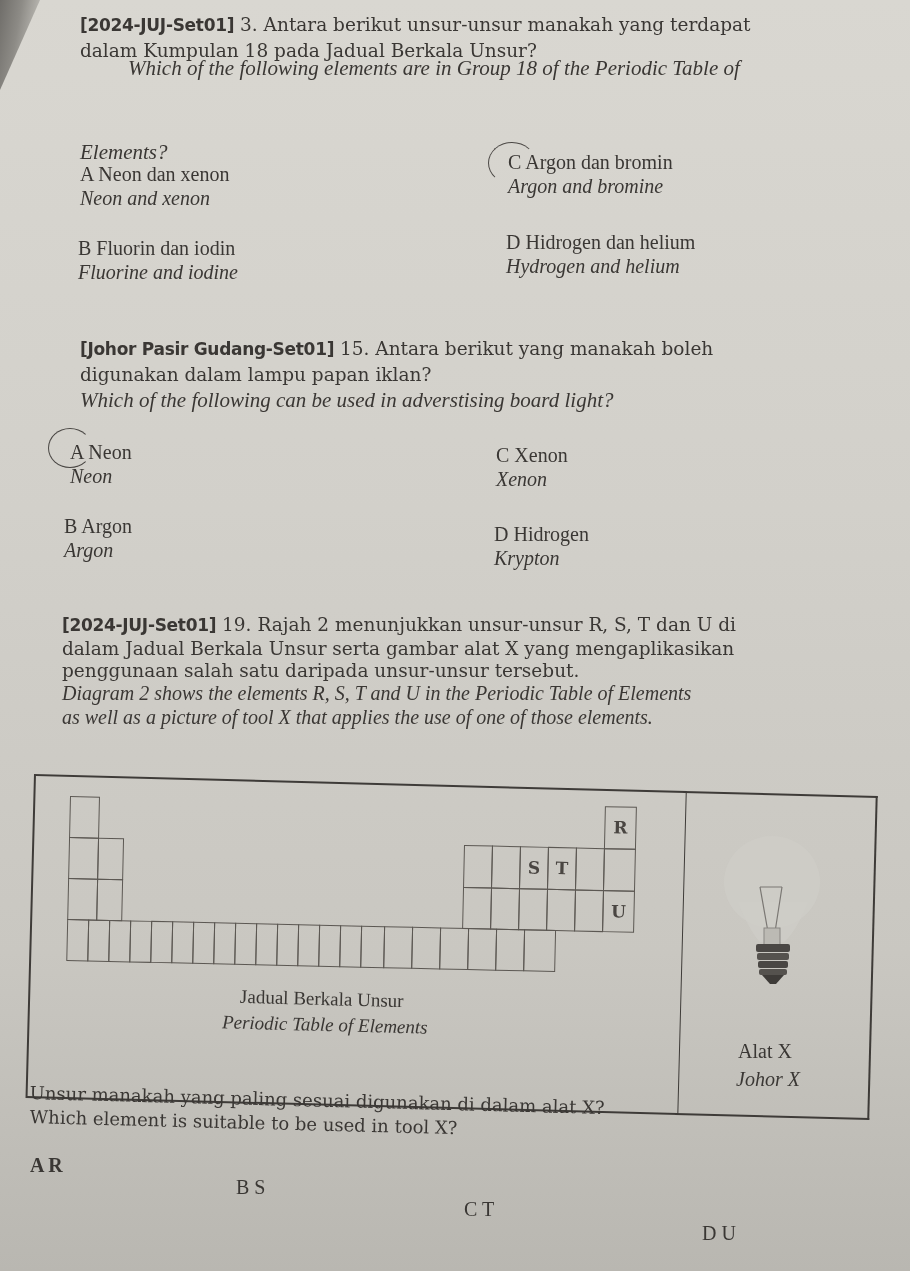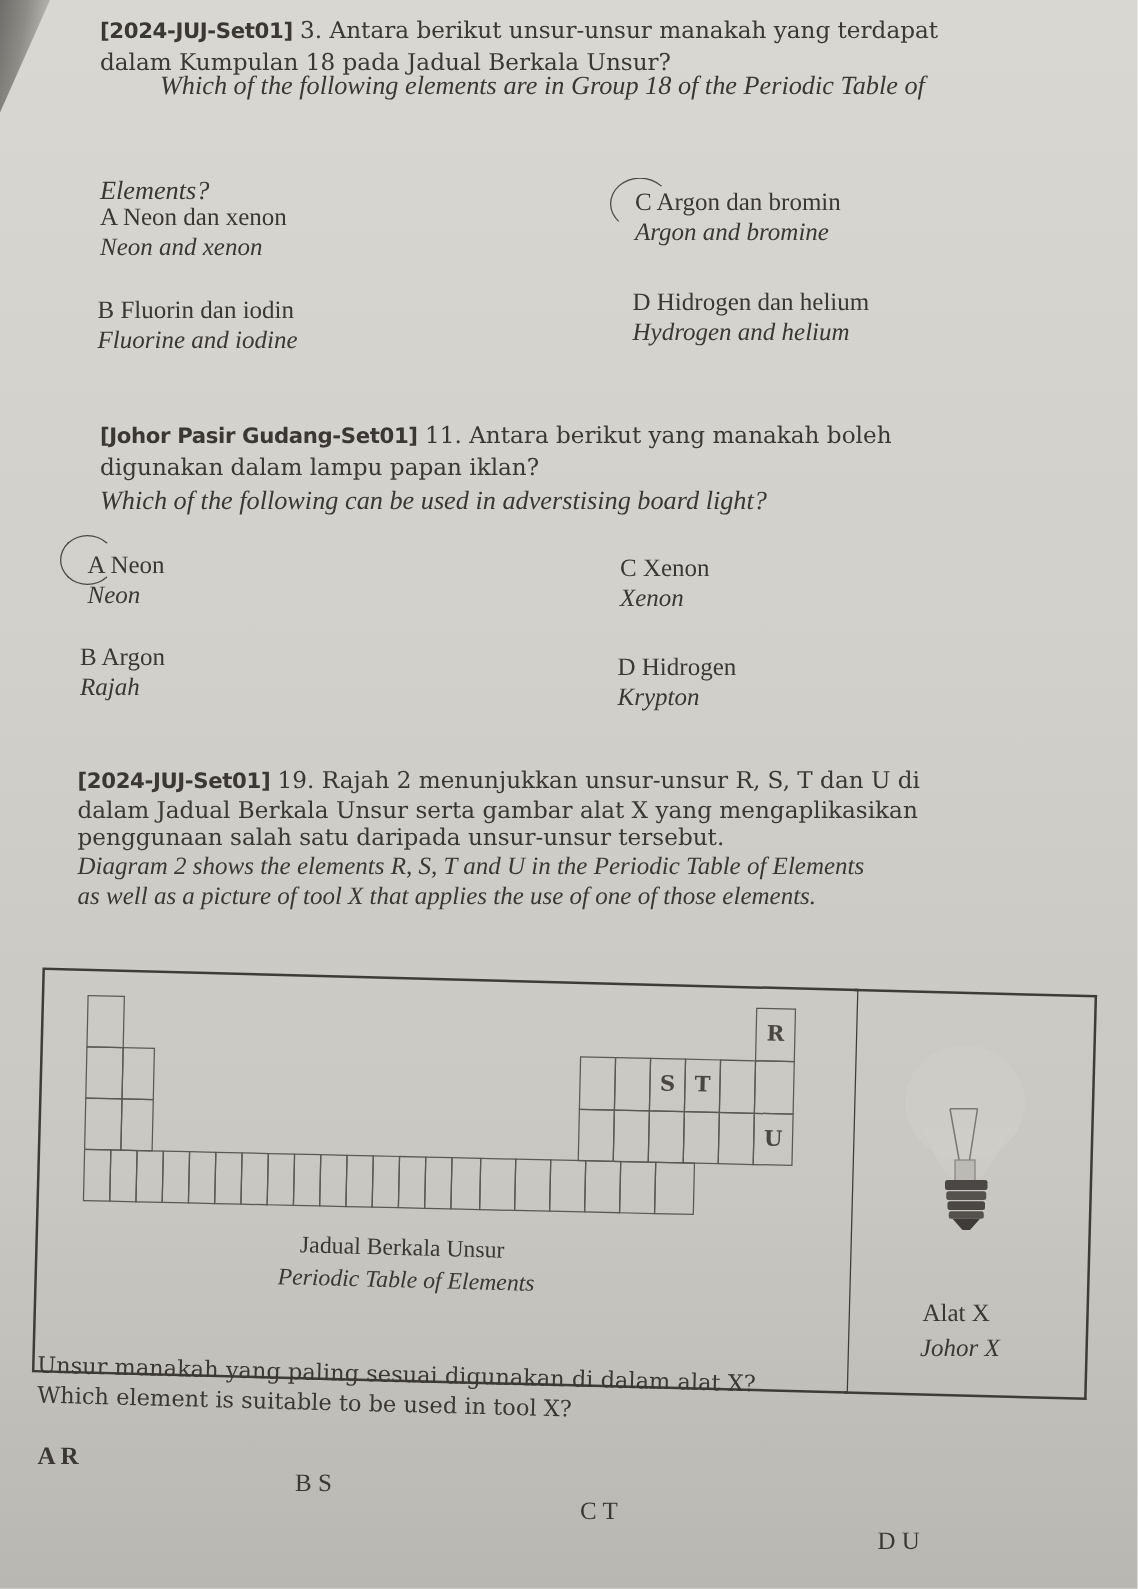--- a/index.html
+++ b/index.html
@@ -49,33 +49,33 @@
   <span class="en">Argon and bromine</span>
 </div>
 <div class="circle" style="left:488px;top:142px;width:46px;height:40px;border-right-color:transparent;border-bottom-color:transparent;"></div>
 <div class="abs opt" style="left:506px;top:230px;">
   <span>D Hidrogen dan helium</span>
   <span class="en">Hydrogen and helium</span>
 </div>
 
 <div class="abs q" style="left:80px;top:338px;">
   <b>[Johor Pasir Gudang-Set01]</b>
-  <span>11. Antara berikut yang manakah boleh</span>
+  <span>15. Antara berikut yang manakah boleh</span>
 </div>
 <div class="abs q" style="left:80px;top:364px;">digunakan dalam lampu papan iklan?</div>
 <div class="abs it" style="left:80px;top:388px;">Which of the following can be used in adverstising board light?</div>
 
 <div class="abs opt" style="left:70px;top:440px;">
   <span>A Neon</span>
   <span class="en">Neon</span>
 </div>
 <div class="circle" style="left:48px;top:428px;width:42px;height:38px;border-right-color:transparent;"></div>
 <div class="abs opt" style="left:64px;top:514px;">
   <span>B Argon</span>
-  <span class="en">Rajah</span>
+  <span class="en">Argon</span>
 </div>
 <div class="abs opt" style="left:496px;top:443px;">
   <span>C Xenon</span>
   <span class="en">Xenon</span>
 </div>
 <div class="abs opt" style="left:494px;top:522px;">
   <span>D Hidrogen</span>
   <span class="en">Krypton</span>
 </div>
 

